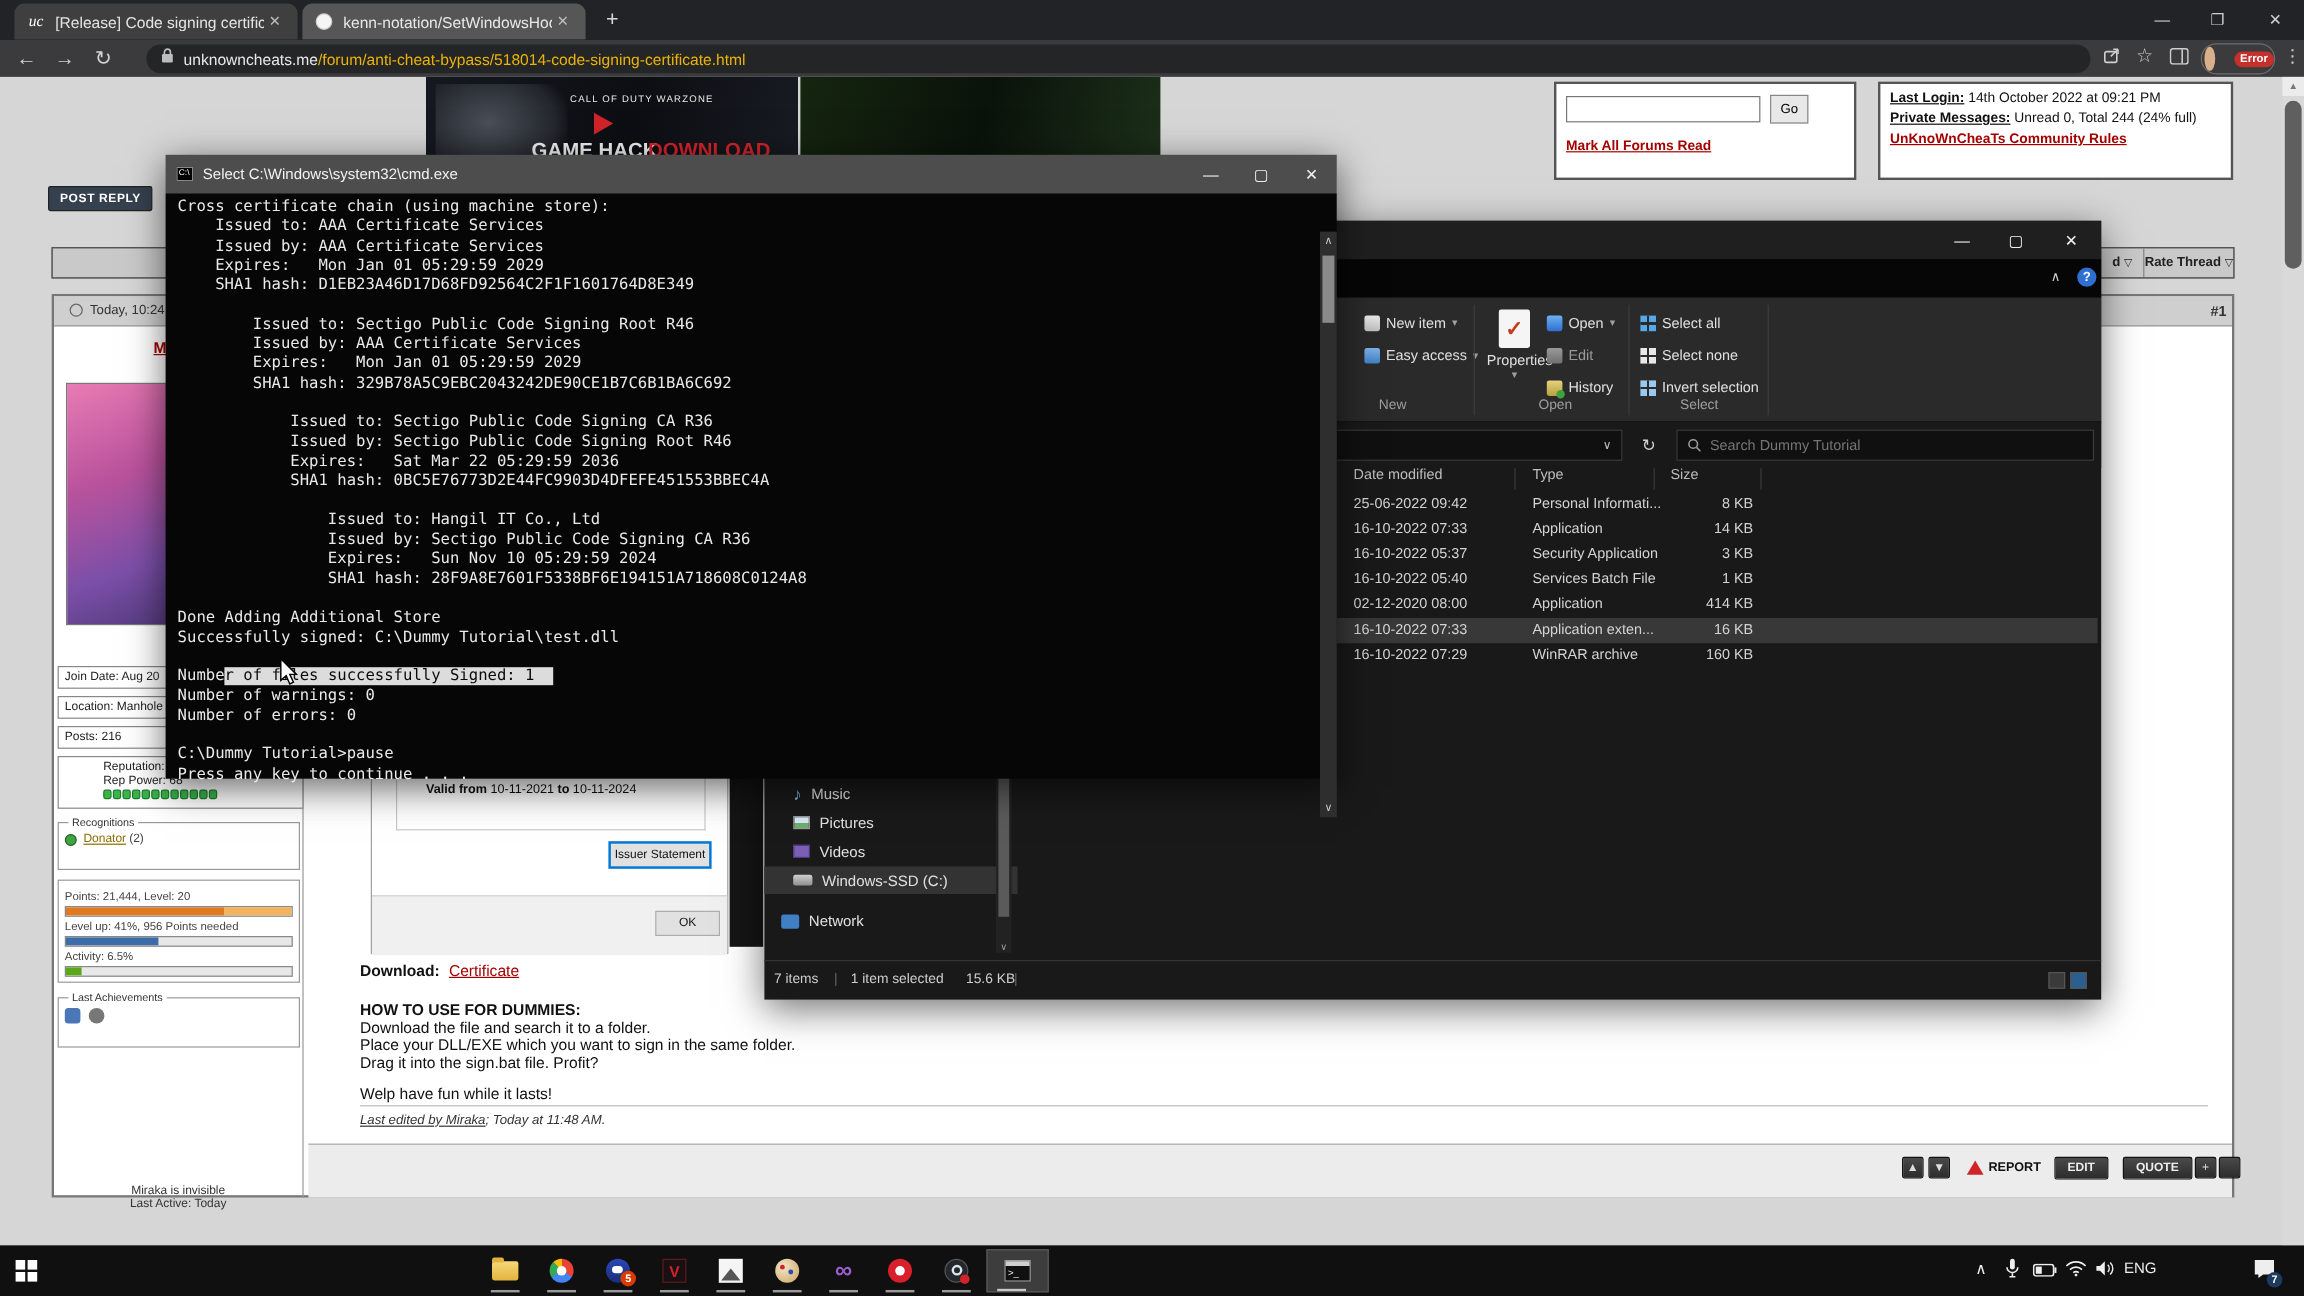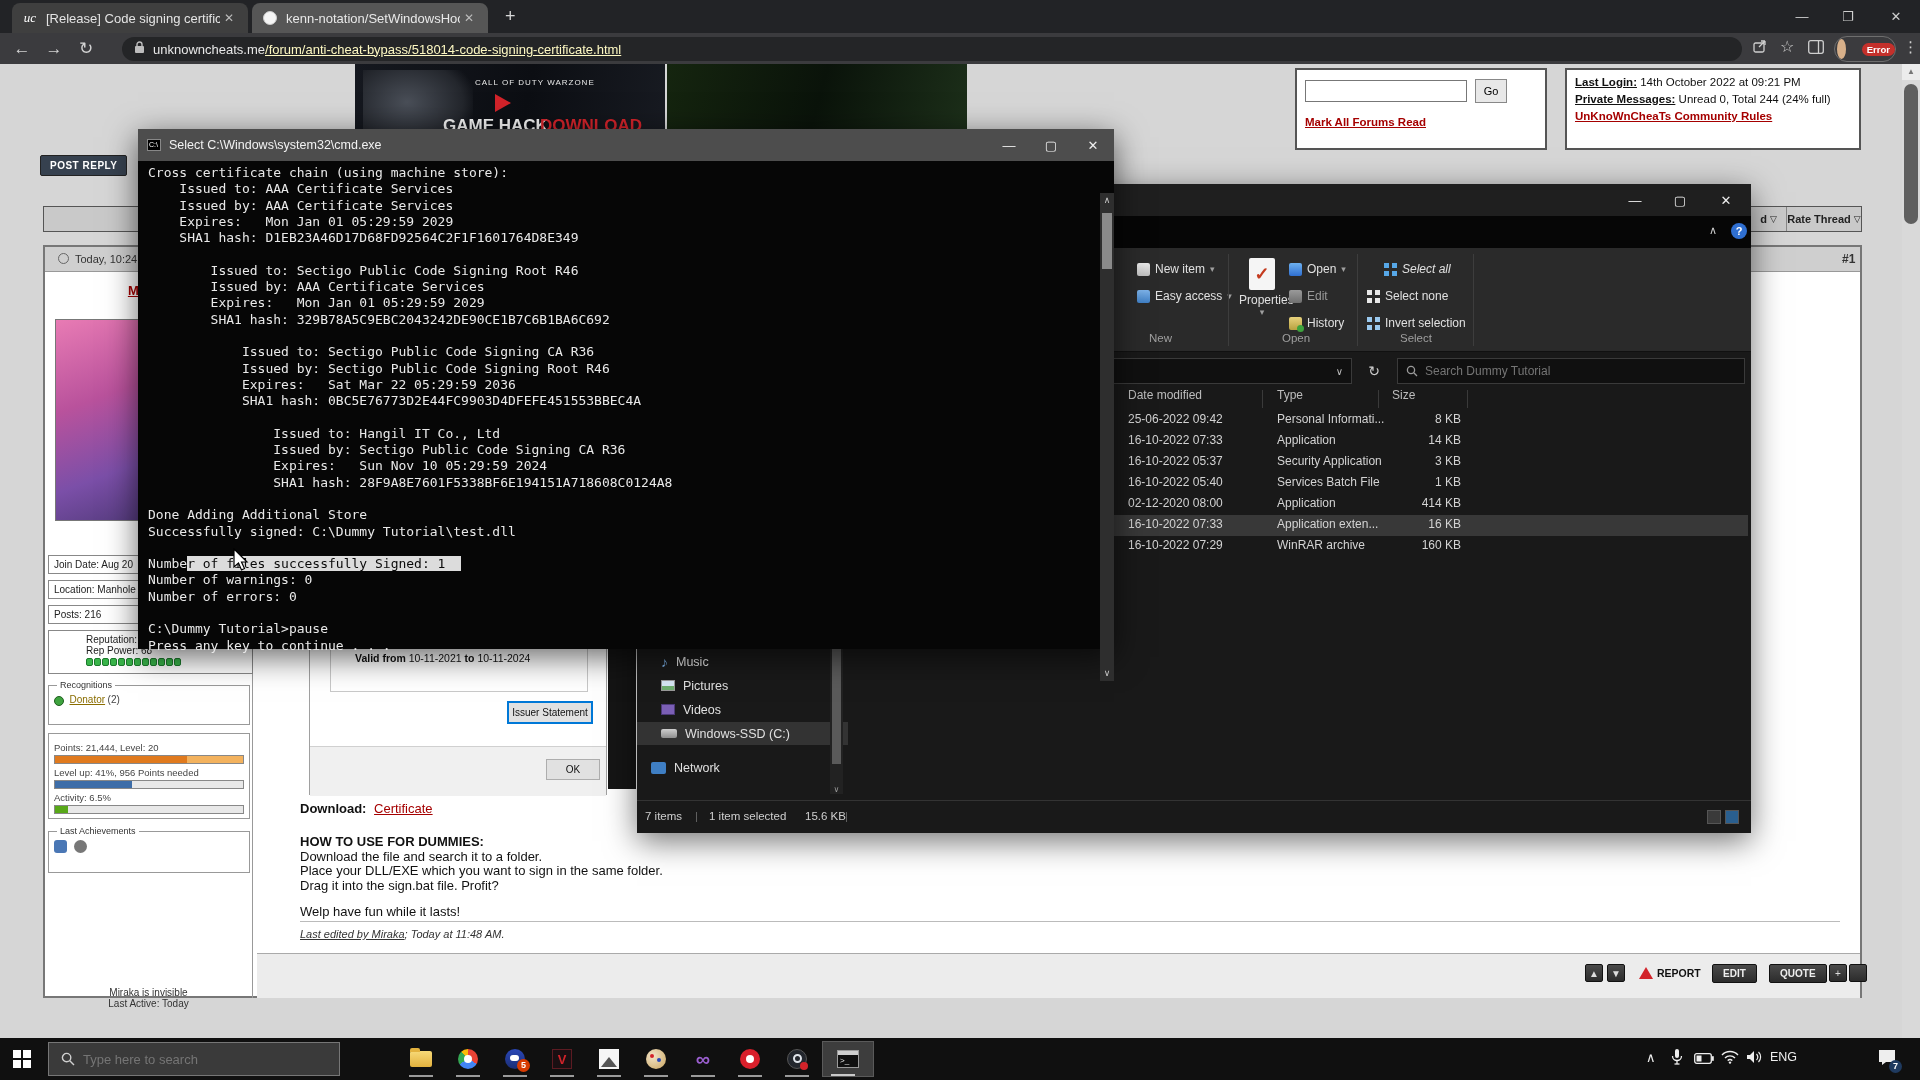--- a/index.html
+++ b/index.html
@@ -11,21 +11,21 @@
   
   #tabstrip { position:absolute; left:0; top:0; width:1920px; height:33px; background:#222326; }
   .tab { position:absolute; top:3px; height:30px; border-radius:8px 8px 0 0; display:flex; align-items:center; padding:0 10px; font-size:13px; color:#e4e4e4; }
   .tab .tclose { margin-left:auto; color:#bdbdbd; font-size:12px; padding:0 4px; }
   .favicon { width:16px; height:16px; margin-right:8px; flex:0 0 16px; display:flex; align-items:center; justify-content:center; }
   #toolbar { position:absolute; left:0; top:33px; width:1920px; height:31px; background:#3b3b3e; display:flex; align-items:center; }
   .navbtn { color:#d3d3d3; font-size:17px; width:32px; text-align:center; }
   #omnibox { position:absolute; left:122px; top:37px; width:1620px; height:24px; background:#242527; border-radius:12px; display:flex; align-items:center; padding:0 12px; }
   #omnibox .lock { margin-right:8px; }
   #omnibox .url { font-size:13px; color:#e8e8e8; white-space:nowrap; }
-  #omnibox .url .path { color:#fef9c3;text-decoration:underline; }
+  #omnibox .url .path { color:#eab308; }
   .winctl { position:absolute; top:0; height:33px; width:40px; color:#cfcfcf; font-size:13px; display:flex; align-items:center; justify-content:center; }
 
   
   #page { position:absolute; left:0; top:64px; width:1920px; height:974px; background:#d6d6d6; z-index:1; overflow:hidden; font-family:"Liberation Sans",sans-serif; }
   .ucbox { position:absolute; background:#fff; border:2px solid #555; }
   .redlink { color:#a50000; font-weight:bold; text-decoration:underline; }
   #post-box { position:absolute; left:43px; top:181px; width:1819px; height:753px; background:#fff; border:2px solid #777; }
   #post-header { position:absolute; left:0; top:0; width:100%; height:25px; background:#cfcfcf; border-bottom:1px solid #999; font-size:11px; color:#333; }
   .side-box { position:absolute; left:3px; width:205px; background:#fff; border:1px solid #888; font-size:10px; color:#222; padding:3px 5px; }
   .fieldset { position:absolute; left:3px; width:202px; border:1px solid #999; font-size:9px; color:#444; padding:8px 5px 4px 5px; }
@@ -336,21 +336,21 @@
       </div>
       <div class="rib-item" style="left:652px; top:68px;">
         <span class="ic12" style="background:linear-gradient(#e8d27d,#b7a13f); position:relative;">
             <span style="position:absolute; right:-2px; bottom:-2px; width:7px; height:7px; border-radius:50%; background:#3da33d;"></span>
           </span>
         <span>History</span>
       </div>
       <div class="rib-label" style="left:645px; top:84px;">Open</div>
       <div class="rib-sep" style="left:720px;"></div>
 
-      <div class="rib-item" style="left:747px; top:14px;font-style:italic;">
+      <div class="rib-item" style="left:730px; top:14px;">
         <span class="grid-ic"></span>
         <span>Select all</span>
       </div>
       <div class="rib-item" style="left:730px; top:41px;">
         <span class="grid-ic" style="background-color:#e8e8e8;"></span>
         <span>Select none</span>
       </div>
       <div class="rib-item" style="left:730px; top:68px;">
         <span class="grid-ic" style="background-color:#9ac9ef;"></span>
         <span>Invert selection</span>
@@ -508,27 +508,20 @@
   </svg>
 
   <div id="taskbar">
     <div class="tb-app" style="left:2px;">
       <span style="display:grid; grid-template-columns:8px 8px; grid-gap:2px;">
         <span style="width:8px;height:8px;background:#fff;"></span>
           <span style="width:8px;height:8px;background:#fff;"></span>
         <span style="width:8px;height:8px;background:#fff;"></span>
           <span style="width:8px;height:8px;background:#fff;"></span>
       </span>
-    </div>
-    <div id="tb-search">
-      <svg width="14" height="14" viewBox="0 0 14 14" style="margin:0 8px 0 12px;">
-          <circle cx="5.6" cy="5.6" r="4.2" fill="none" stroke="#cfcfcf" stroke-width="1.4"></circle>
-          <line x1="8.8" y1="8.8" x2="13" y2="13" stroke="#cfcfcf" stroke-width="1.4"></line>
-        </svg>
-      <input style="background: transparent; border: none; color: rgb(207, 207, 207); font-size: 13px; width: 220px;" placeholder="Type here to search">
     </div>
 
     <div class="tb-app" style="left:401px;">
       <span style="position:relative; width:22px; height:16px; background:linear-gradient(#f7d978,#e3b23e); border-radius:2px;">
           <span style="position:absolute; left:0; top:-3px; width:10px; height:4px; background:#e3b23e; border-radius:2px 2px 0 0;"></span>
         </span>
       <span class="tb-under"></span>
     </div>
     <div class="tb-app" style="left:448px;">
       <span style="width:20px; height:20px; border-radius:50%; background:conic-gradient(#ea4335 0 33%, #4285f4 33% 66%, #34a853 66% 88%, #fbbc05 88% 100%); position:relative;">

